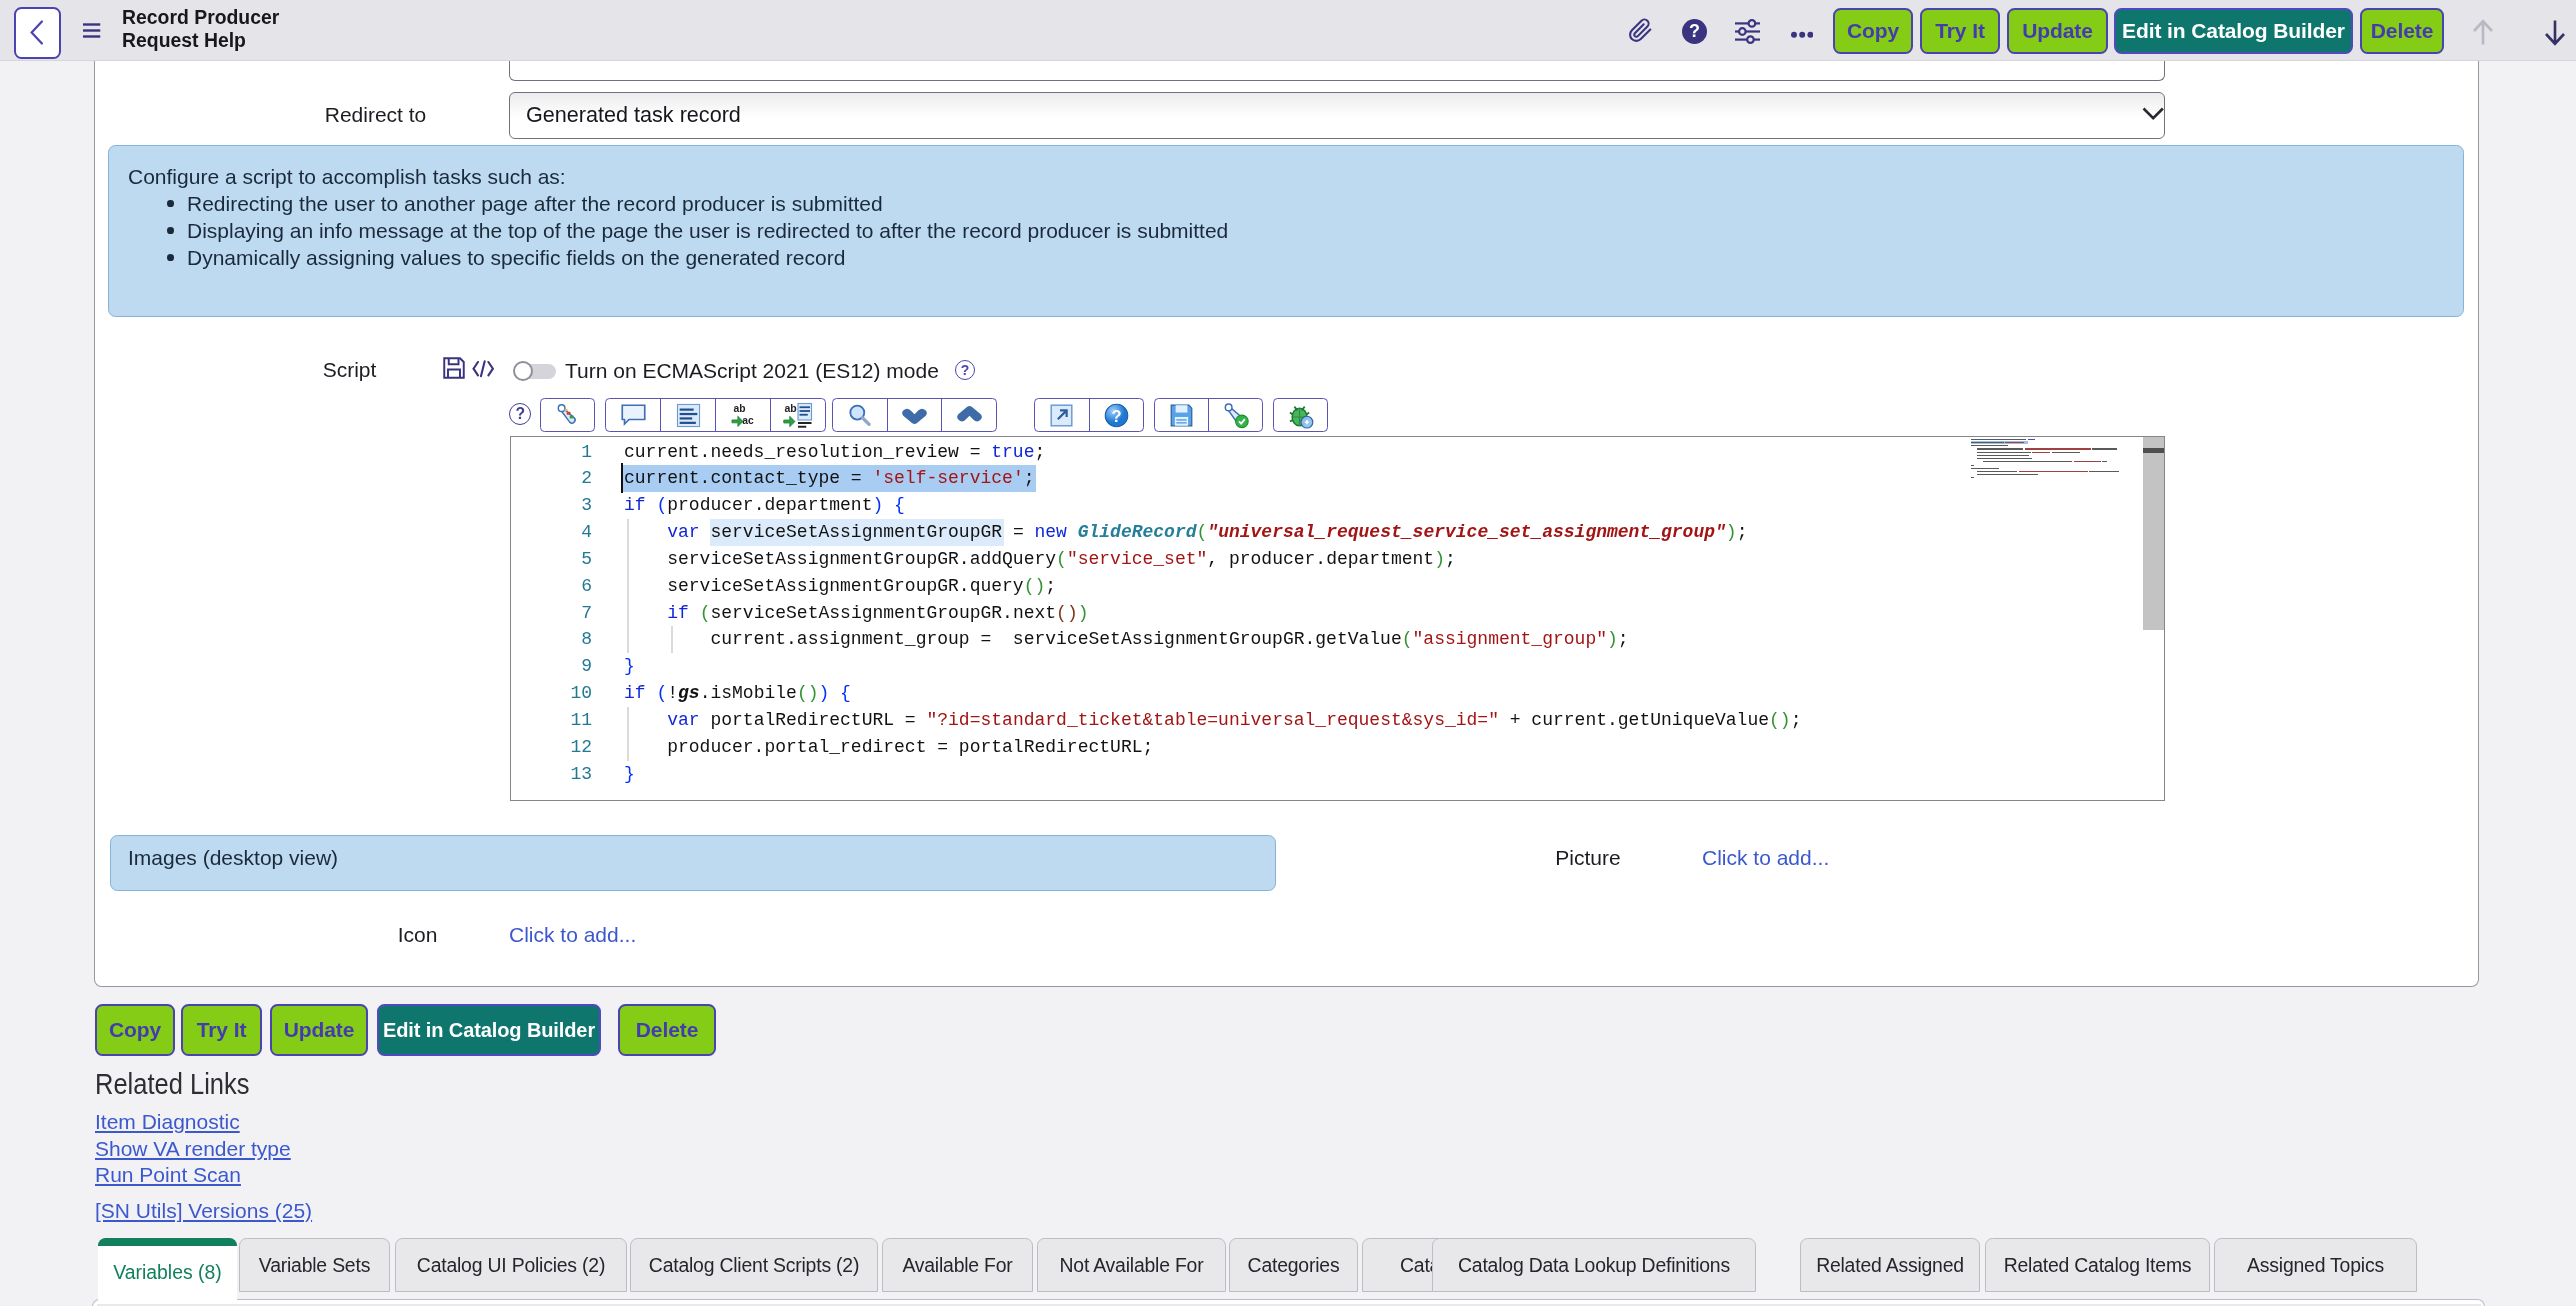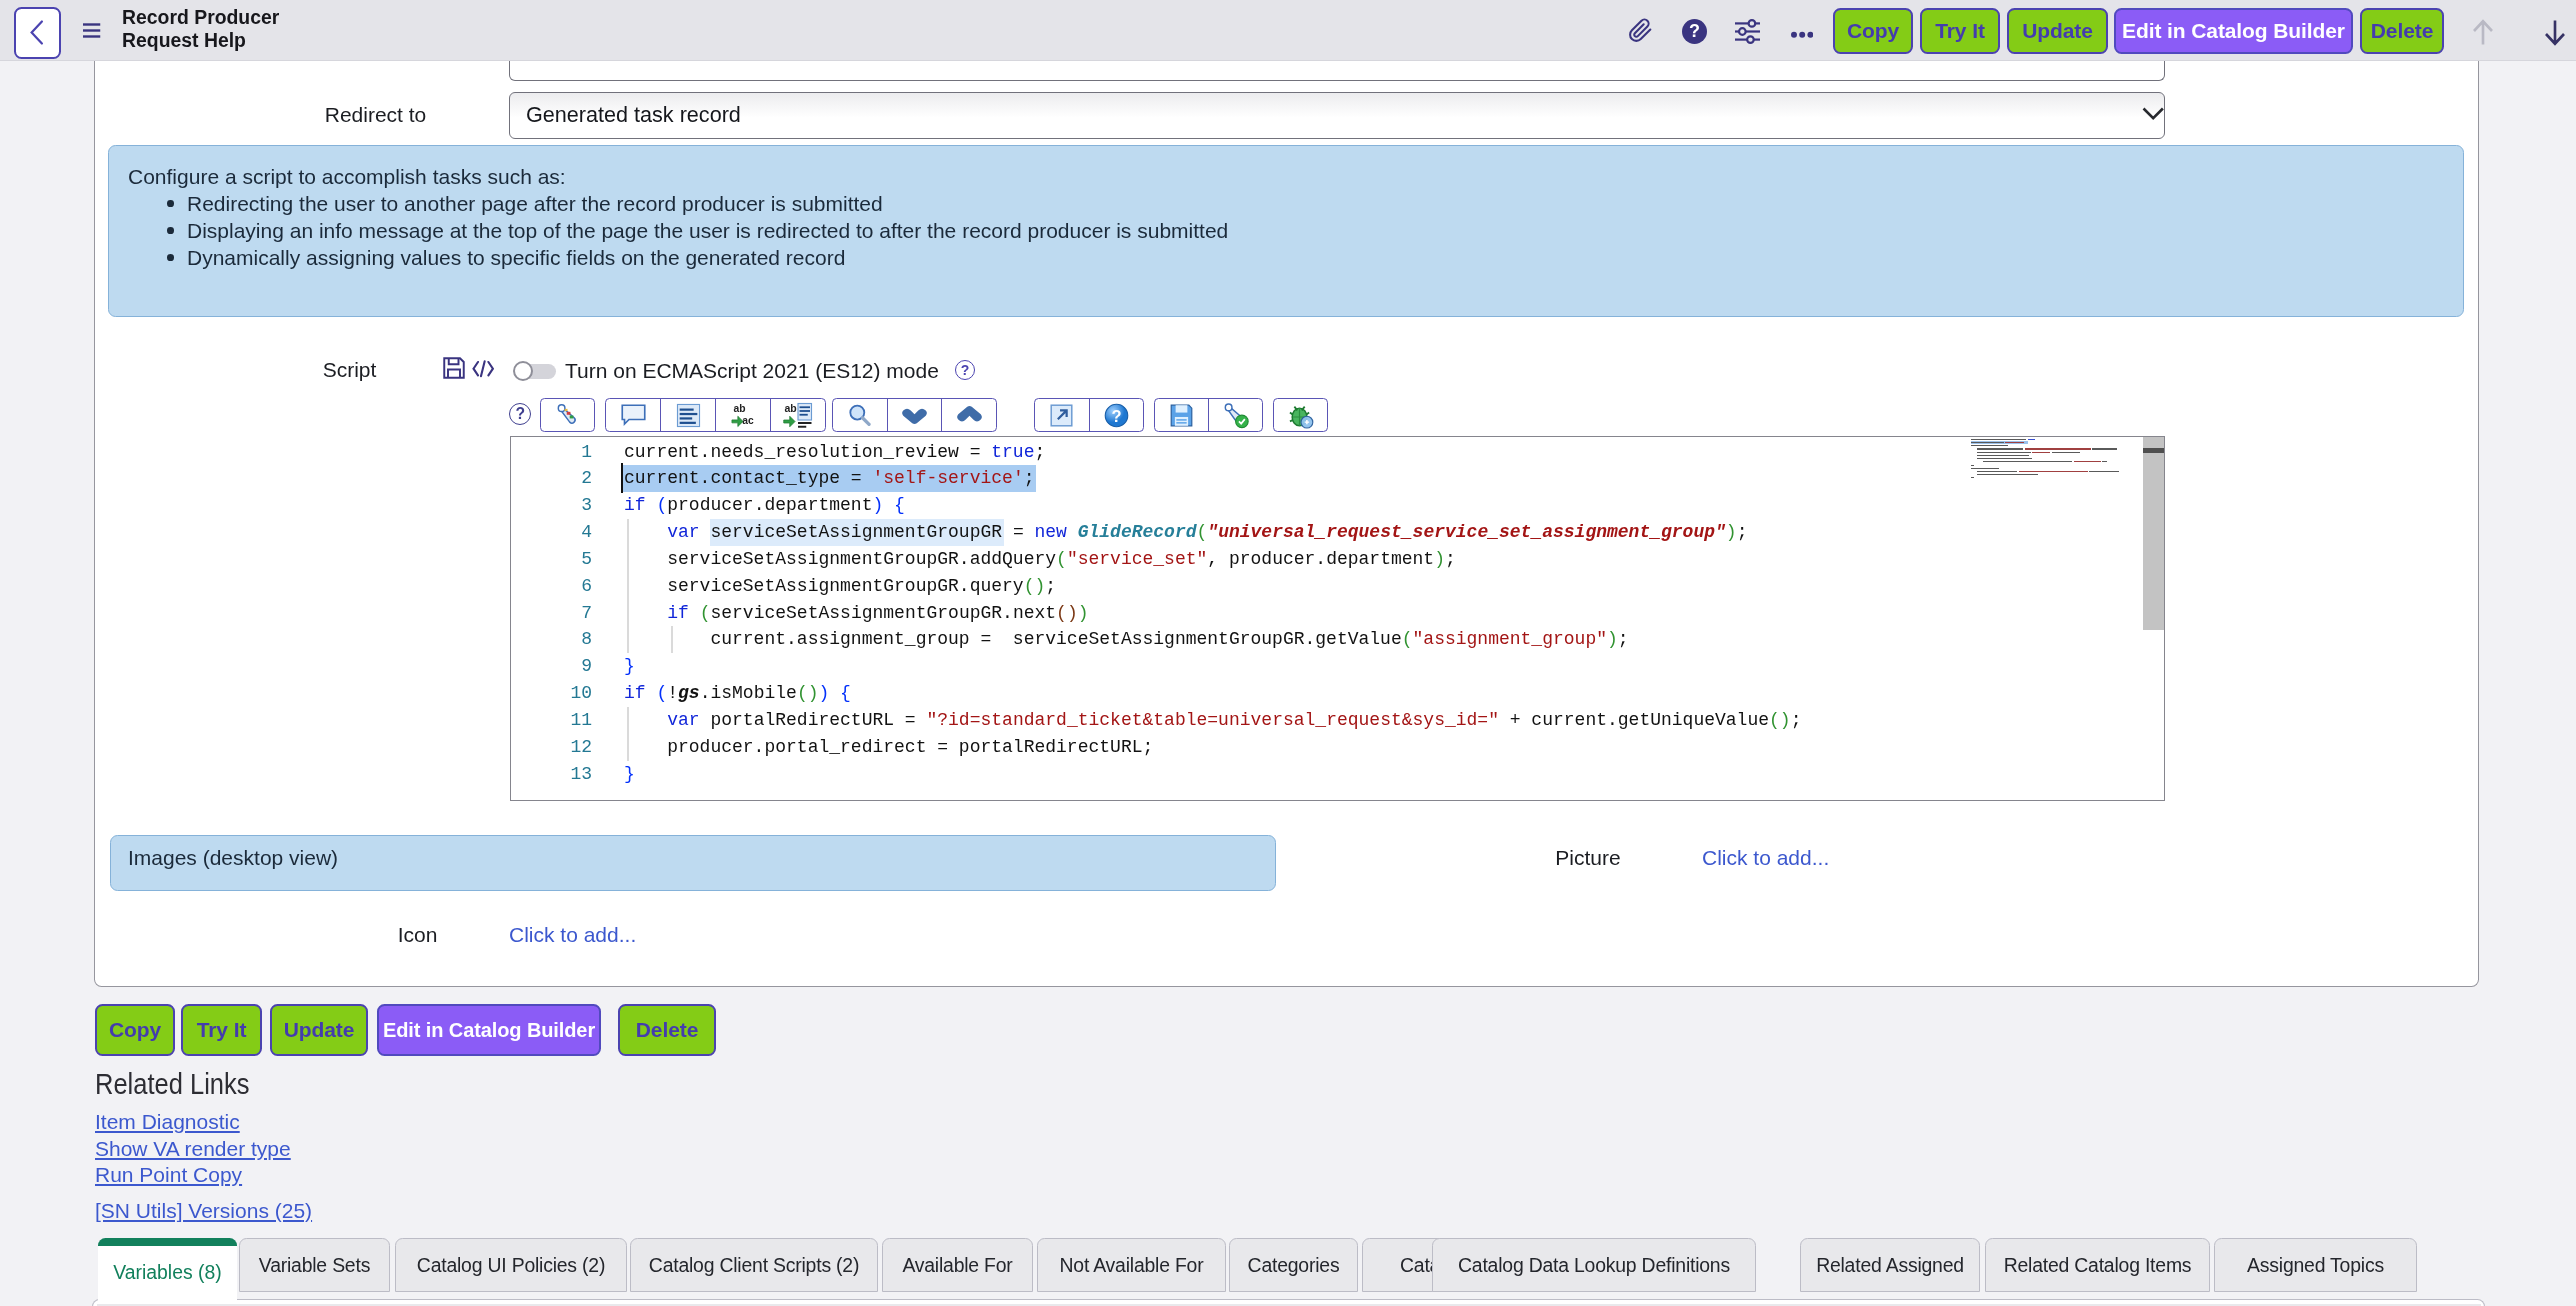--- a/index.html
+++ b/index.html
@@ -2,21 +2,21 @@
 <html style="font-size:12px"><head>
 <meta charset="utf-8">
 <style>
   * { margin:0; padding:0; box-sizing:border-box; }
   html,body { width:2576px; height:1307px; background:#f2f2f5; font-family:"Liberation Sans",sans-serif; overflow:hidden; }
   #page { position:relative; width:2576px; height:1307px; }
   .abs { position:absolute; }
   .btn { position:absolute; display:flex; align-items:center; justify-content:center;
          background:#84cc16; border:2.2px solid #4b43b0; border-radius:7.5px;
          color:#443cae; font-weight:bold; font-size:21px; letter-spacing:-0.1px; white-space:nowrap; }
-  .btn.primary { background:#8b5cf6; border-color:#514abe; color:#fff; }
+  .btn.primary { background:#0f766e; border-color:#514abe; color:#fff; }
   .bluebox { position:absolute; background:#bedaf0; border:1.5px solid #85b2d9; border-radius:7.5px; }
   .lbl { position:absolute; font-size:21px; color:#1b1d22; text-align:center; }
   .link { position:absolute; font-size:21px; color:#3c58ce; }
   .tab { position:absolute; top:1238px; height:54px; background:#e8e8eb; border:1.5px solid #bcbcc6;
          border-radius:7.5px 7.5px 0 0; display:flex; align-items:center; justify-content:center;
          font-size:19.4px; letter-spacing:-0.2px; white-space:nowrap; color:#24262c; }
   .tbgrp { position:absolute; top:398px; height:34px; background:#fff; border:1.5px solid #5a55b5; border-radius:4.5px; display:flex; }
   .tbtn { flex:1; display:flex; align-items:center; justify-content:center; border-left:1.5px solid #5a55b5; overflow:hidden; }
   .tbtn:first-child { border-left:none; }
   .cl { position:absolute; left:113px; white-space:pre; color:#121212; }
@@ -315,21 +315,21 @@
 
   <div class="btn" style="left:95px;top:1004px;width:80px;height:52px;">Copy</div>
   <div class="btn" style="left:181px;top:1004px;width:81px;height:52px;">Try It</div>
   <div class="btn" style="left:270px;top:1004px;width:98px;height:52px;">Update</div>
   <div class="btn primary" style="left:377px;top:1004px;width:224px;height:52px;font-size:20px;">Edit in Catalog Builder</div>
   <div class="btn" style="left:618px;top:1004px;width:98px;height:52px;">Delete</div>
 
   <div class="abs" style="left:95px;top:1067px;font-size:30px;color:#2d2d33;"><span style="display:inline-block;transform:scaleX(.85);transform-origin:left;">Related Links</span></div>
   <div class="link" style="left:95px;top:1110px;text-decoration:underline;">Item Diagnostic</div>
   <div class="link" style="left:95px;top:1137px;text-decoration:underline;">Show VA render type</div>
-  <div class="link" style="left:95px;top:1163px;text-decoration:underline;">Run Point Copy</div>
+  <div class="link" style="left:95px;top:1163px;text-decoration:underline;">Run Point Scan</div>
   <div class="link" style="left:95px;top:1199px;text-decoration:underline;">[SN Utils] Versions (25)</div>
 
   <div class="abs" style="left:92px;top:1299px;width:2393px;height:7.5px;background:#fff;border:1.5px solid #bcbcc6;border-bottom:none;border-radius:7.5px 7.5px 0 0;"></div>
   <div class="abs" style="left:98px;top:1240px;width:139px;height:61px;background:#fff;border-radius:7.5px 7.5px 0 0;"></div>
   <div class="abs" style="left:98px;top:1238px;width:139px;height:7.5px;background:#12805c;border-radius:7.5px 7.5px 0 0;"></div>
   <div class="abs" style="left:98px;top:1245px;width:139px;height:54px;display:flex;align-items:center;justify-content:center;font-size:19.4px;color:#12805c;">Variables (8)</div>
   <div class="tab" style="left:239px;width:151px;">Variable Sets</div>
   <div class="tab" style="left:395px;width:232px;">Catalog UI Policies (2)</div>
   <div class="tab" style="left:630px;width:248px;">Catalog Client Scripts (2)</div>
   <div class="tab" style="left:882px;width:151px;">Available For</div>

